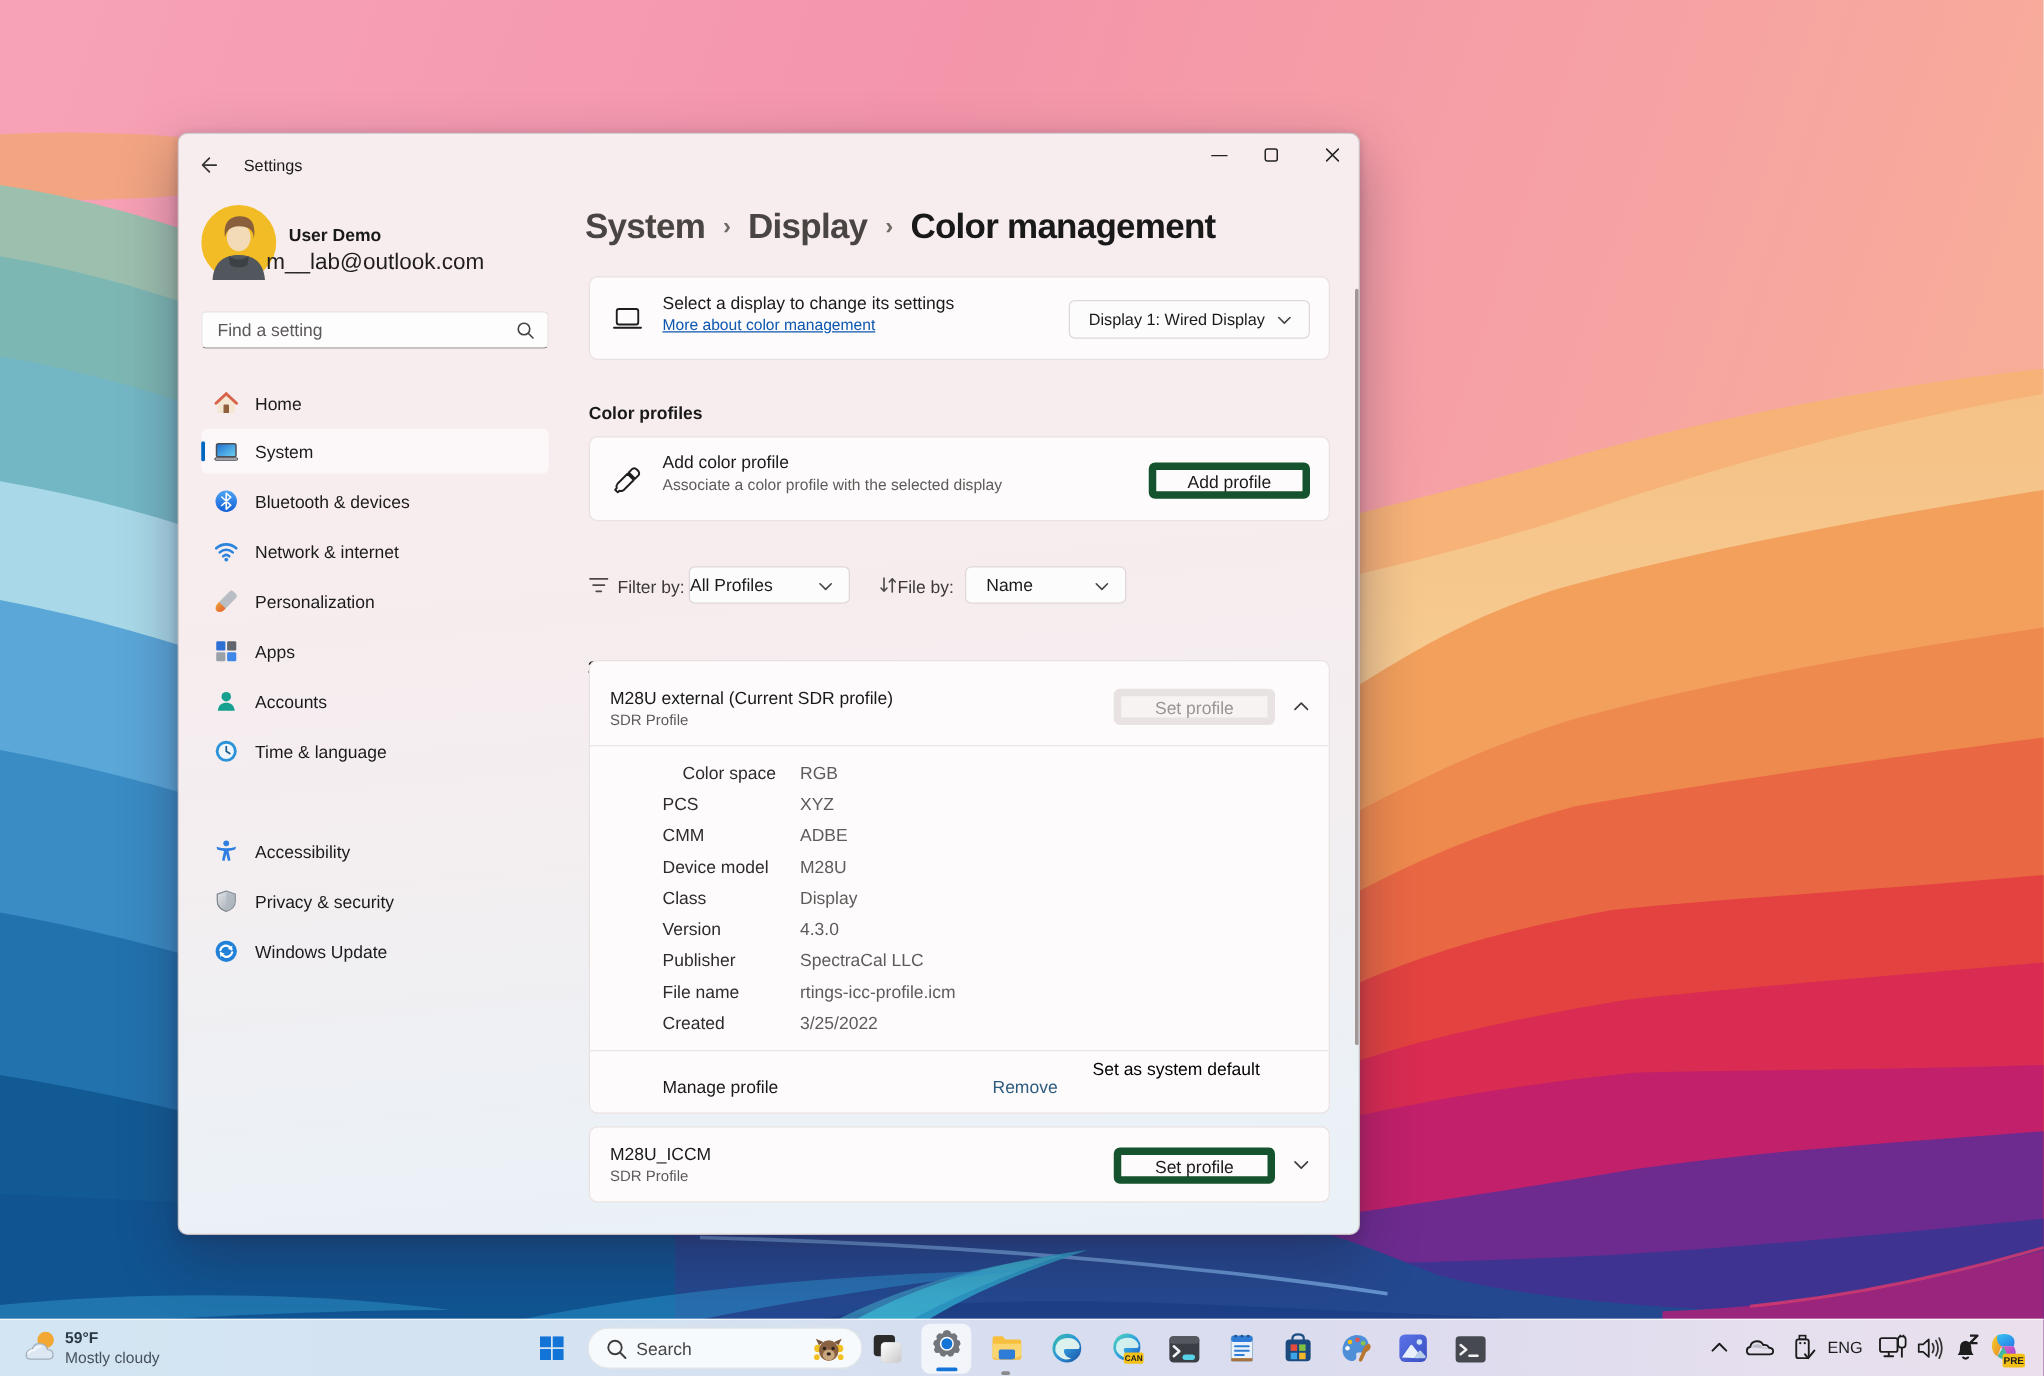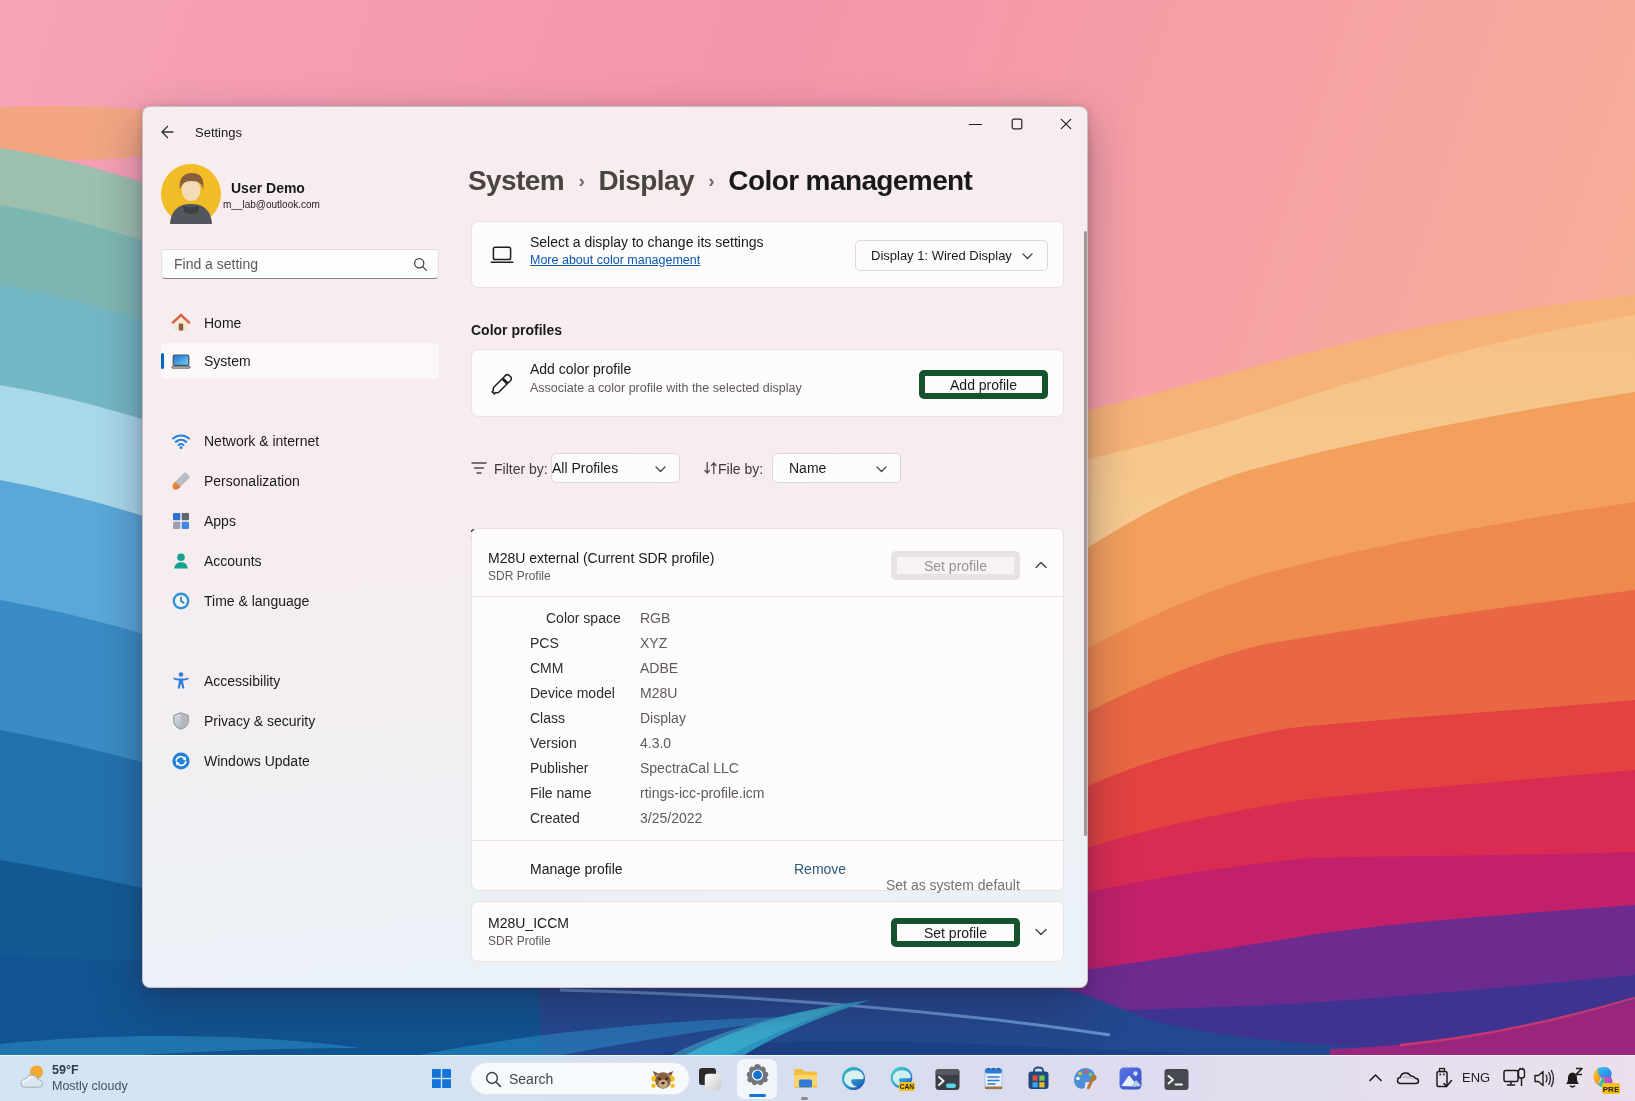--- a/index.html
+++ b/index.html
@@ -89,21 +89,21 @@
       </svg>
 
     <svg class="abs" style="left:18px;top:57px" width="60" height="60" viewBox="0 0 60 60">
       <circle cx="30" cy="30" r="30" fill="#f2bc26"></circle>
       <path d="M9 60 C10 45 19 40 30 40 C41 40 50 45 51 60 Z" fill="#51575c"></path>
       <path d="M22 41 q8 5 16 0 l-1 7 q-7 4 -14 0 Z" fill="#3c4146"></path>
       <ellipse cx="30" cy="26" rx="9.5" ry="11" fill="#f3dbb7"></ellipse>
       <path d="M19 26 C17 12 25 9 31 9 C40 9 44 15 42 27 C42 20 38 17 30 17 C23 17 20 21 19 26 Z" fill="#8a5f3c"></path>
     </svg>
     <div class="abs" style="left:88px;top:73px;font-size:14px;font-weight:bold;color:#191919;">User Demo</div>
-    <div class="abs" style="left:80px;top:92px;font-size:10px;color:#201d1d;">m__lab@outlook.com</div>
+    <div class="abs" style="left:70px;top:92px;font-size:18px;color:#201d1d;">m__lab@outlook.com</div>
 
     <div class="abs" style="left:18px;top:142px;width:278px;height:30px;background:#fdfdfd;border:1px solid #e7e0e0;border-bottom:1px solid #8f8686;border-radius:4px;">
       <div class="abs" style="left:12px;top:6px;font-size:14px;color:#5c5858;">Find a setting</div>
       <svg class="abs" style="right:10px;top:7px" width="15" height="15" viewBox="0 0 15 15">
           <circle cx="6.2" cy="6.2" r="4.6" fill="none" stroke="#454242" stroke-width="1.3"></circle>
           <path d="M9.8 9.8 13.4 13.4" stroke="#454242" stroke-width="1.3" stroke-linecap="round"></path>
         </svg>
     </div>
 
     <div class="navitem" style="top:198px;">
@@ -120,20 +120,33 @@
           <defs>
             <linearGradient id="sysg" x1="0" y1="0" x2="1" y2="1">
               <stop offset="0" stop-color="#1d6fd0"></stop>
               <stop offset="1" stop-color="#6fd2f2"></stop>
             </linearGradient>
           </defs>
           <rect x="2.2" y="4" width="15.6" height="10.4" rx="1.4" fill="url(#sysg)" stroke="#4c4f54" stroke-width="1.2"></rect>
           <rect x="0.8" y="15.2" width="18.4" height="2" rx="1" fill="#b9bdc2" stroke="#4c4f54" stroke-width="0.8"></rect>
         </svg>
       <div class="t">System</div>
+    </div>
+    <div class="navitem" style="top:276px;">
+      <svg width="20" height="20" viewBox="0 0 20 20">
+          <defs>
+            <linearGradient id="btg" x1="0" y1="0" x2="0" y2="1">
+              <stop offset="0" stop-color="#4fa4f4"></stop>
+              <stop offset="1" stop-color="#1160d8"></stop>
+            </linearGradient>
+          </defs>
+          <circle cx="10" cy="10" r="8.6" fill="url(#btg)"></circle>
+          <path d="M10 3.6 L13.6 6.8 L6.4 13.4 M10 3.6 V16.4 L13.6 13.2 L6.4 6.6" fill="none" stroke="#fff" stroke-width="1.3" stroke-linejoin="round" stroke-linecap="round"></path>
+        </svg>
+      <div class="t">Bluetooth &amp; devices</div>
     </div>
     <div class="navitem" style="top:316px;">
       <svg width="20" height="20" viewBox="0 0 20 20">
           <g fill="none" stroke="#2a84dc" stroke-linecap="round">
             <path d="M2 7.6 C6.5 3.4 13.5 3.4 18 7.6" stroke-width="2.1"></path>
             <path d="M4.8 10.9 C7.9 8.1 12.1 8.1 15.2 10.9" stroke-width="2.1"></path>
             <path d="M7.6 14 C9 12.8 11 12.8 12.4 14" stroke-width="2.1"></path>
           </g>
           <circle cx="10" cy="16.6" r="1.5" fill="#2a84dc"></circle>
         </svg>
@@ -279,21 +292,21 @@
         <div class="abs" style="left:168px;top:206px;font-size:14px;color:#5f5b5b;">4.3.0</div>
       <div class="abs" style="left:58px;top:231px;font-size:14px;color:#2e2b2b;">Publisher</div>
         <div class="abs" style="left:168px;top:231px;font-size:14px;color:#5f5b5b;">SpectraCal LLC</div>
       <div class="abs" style="left:58px;top:256px;font-size:14px;color:#2e2b2b;">File name</div>
         <div class="abs" style="left:168px;top:256px;font-size:14px;color:#5f5b5b;">rtings-icc-profile.icm</div>
       <div class="abs" style="left:58px;top:281px;font-size:14px;color:#2e2b2b;text-align:center;">Created</div>
         <div class="abs" style="left:168px;top:281px;font-size:14px;color:#5f5b5b;">3/25/2022</div>
       <div class="abs" style="left:0;right:0;top:311px;height:1px;background:#ece4e4;"></div>
       <div class="abs" style="left:58px;top:332px;font-size:14px;color:#191919;">Manage profile</div>
       <div class="abs" style="left:322px;top:332px;font-size:14px;color:#2d5c7f;">Remove</div>
-      <div class="abs" style="left:402px;top:348px;font-size:14px;color:#737373;margin-left:12px;">Set as system default</div>
+      <div class="abs" style="left:402px;top:318px;font-size:14px;color:#000000;">Set as system default</div>
     </div>
 
     <div class="card" style="top:794px;height:61px;">
       <div class="abs" style="left:16px;top:13px;font-size:14px;color:#191919;">M28U_ICCM</div>
       <div class="abs" style="left:16px;top:32px;font-size:12px;color:#5f5b5b;">SDR Profile</div>
       <div class="btn" style="left:419px;top:16px;width:129px;height:29px;">Set profile</div>
       <svg class="abs" style="left:563px;top:26px" width="12" height="8" viewBox="0 0 12 8">
           <path d="M1 1.5 L6 6.5 L11 1.5" fill="none" stroke="#3c3c3c" stroke-width="1.3" stroke-linecap="round" stroke-linejoin="round"></path>
         </svg>
     </div>

